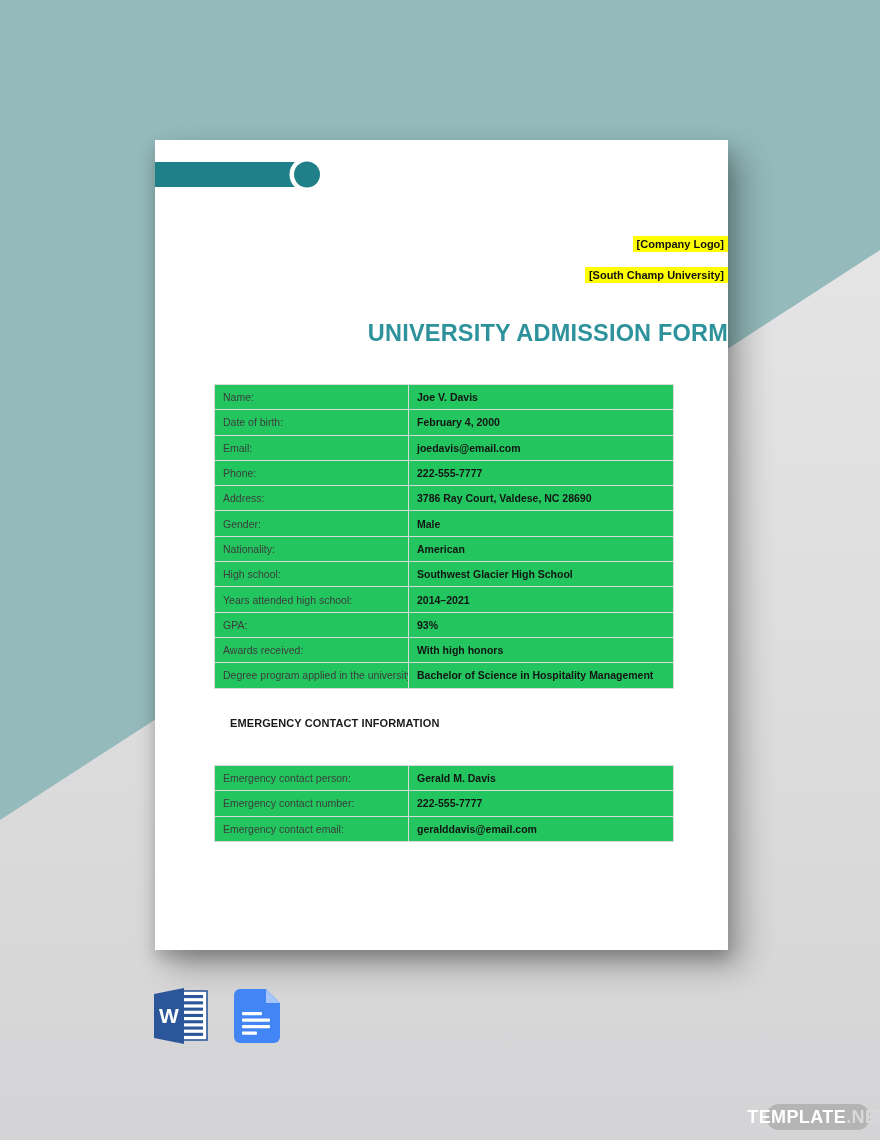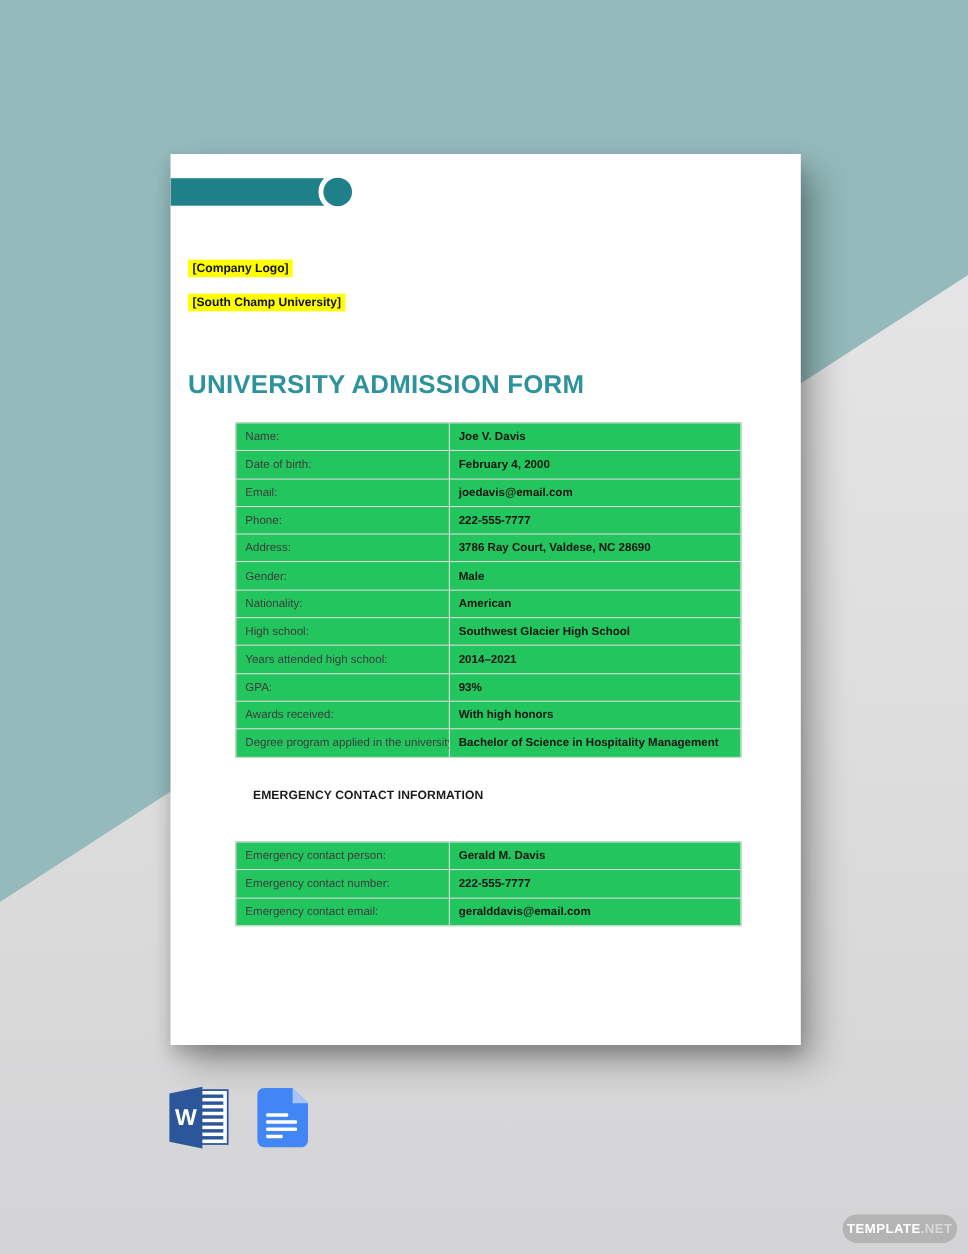--- a/index.html
+++ b/index.html
@@ -15,29 +15,29 @@
     clip-path:polygon(0 0,880px 0,880px 250px,0 820px);
     filter:drop-shadow(3px 4px 5px rgba(40,60,60,.35));
   }
   
   .page{
     position:absolute;left:155px;top:140px;width:573px;height:810px;
     background:#ffffff;
     box-shadow:14px 16px 30px rgba(0,0,0,.30),0 8px 14px rgba(0,0,0,.18);
   }
   .banner{position:absolute;left:0;top:20px;width:185px;height:30px;}
-  .center-line{position:absolute;left:16px;width:100%;text-align:left;}
+  .center-line{position:absolute;left:0;width:100%;text-align:right;}
   .hl{
     display:inline-block;background:#ffff00;color:#111;
     font-size:11px;font-weight:bold;padding:2px 4px;line-height:1.1;
   }
   .logo-line{top:94px;}
   .univ-line{top:125px;}
   .doc-title{
-    top:180px;color:#2d929b;font-size:23.5px;font-weight:bold;letter-spacing:.2px;margin-top:16px;
+    top:180px;color:#2d929b;font-size:23.5px;font-weight:bold;letter-spacing:.2px;
   }
   table.form{
     position:absolute;left:59px;width:460px;border-collapse:collapse;table-layout:fixed;
     background:#22c55e;
   }
   table.form td{
     border:1px solid #dadada;height:24.3px;padding:0 0 0 8px;
     font-size:10.5px;white-space:nowrap;overflow:hidden;vertical-align:middle;
   }
   td.lbl{width:185px;color:#3d3d3d;font-weight:normal;}
@@ -48,21 +48,21 @@
     letter-spacing:.1px;
     padding-left:16px;
   }
   .t-em{top:605px;margin-top:20px;}
   .fmt-icon{position:absolute;}
   .word-icon{left:151px;top:987px;}
   .docs-icon{left:230px;top:988px;}
   .watermark{
     position:absolute;left:766px;top:1104px;width:104px;height:26px;border-radius:13px;
     background:#b4b4b4;display:flex;align-items:center;justify-content:center;
-    font-size:12px;font-weight:bold;letter-spacing:.4px;
+    font-size:18px;font-weight:bold;letter-spacing:.4px;
   }
   .watermark .w-bold{color:#ffffff;}
   .watermark .w-light{color:#d9d9d9;font-weight:bold;}
 </style>
 </head>
 <body>
 
 <div class="bg-teal"></div>
 
 <div class="page">

